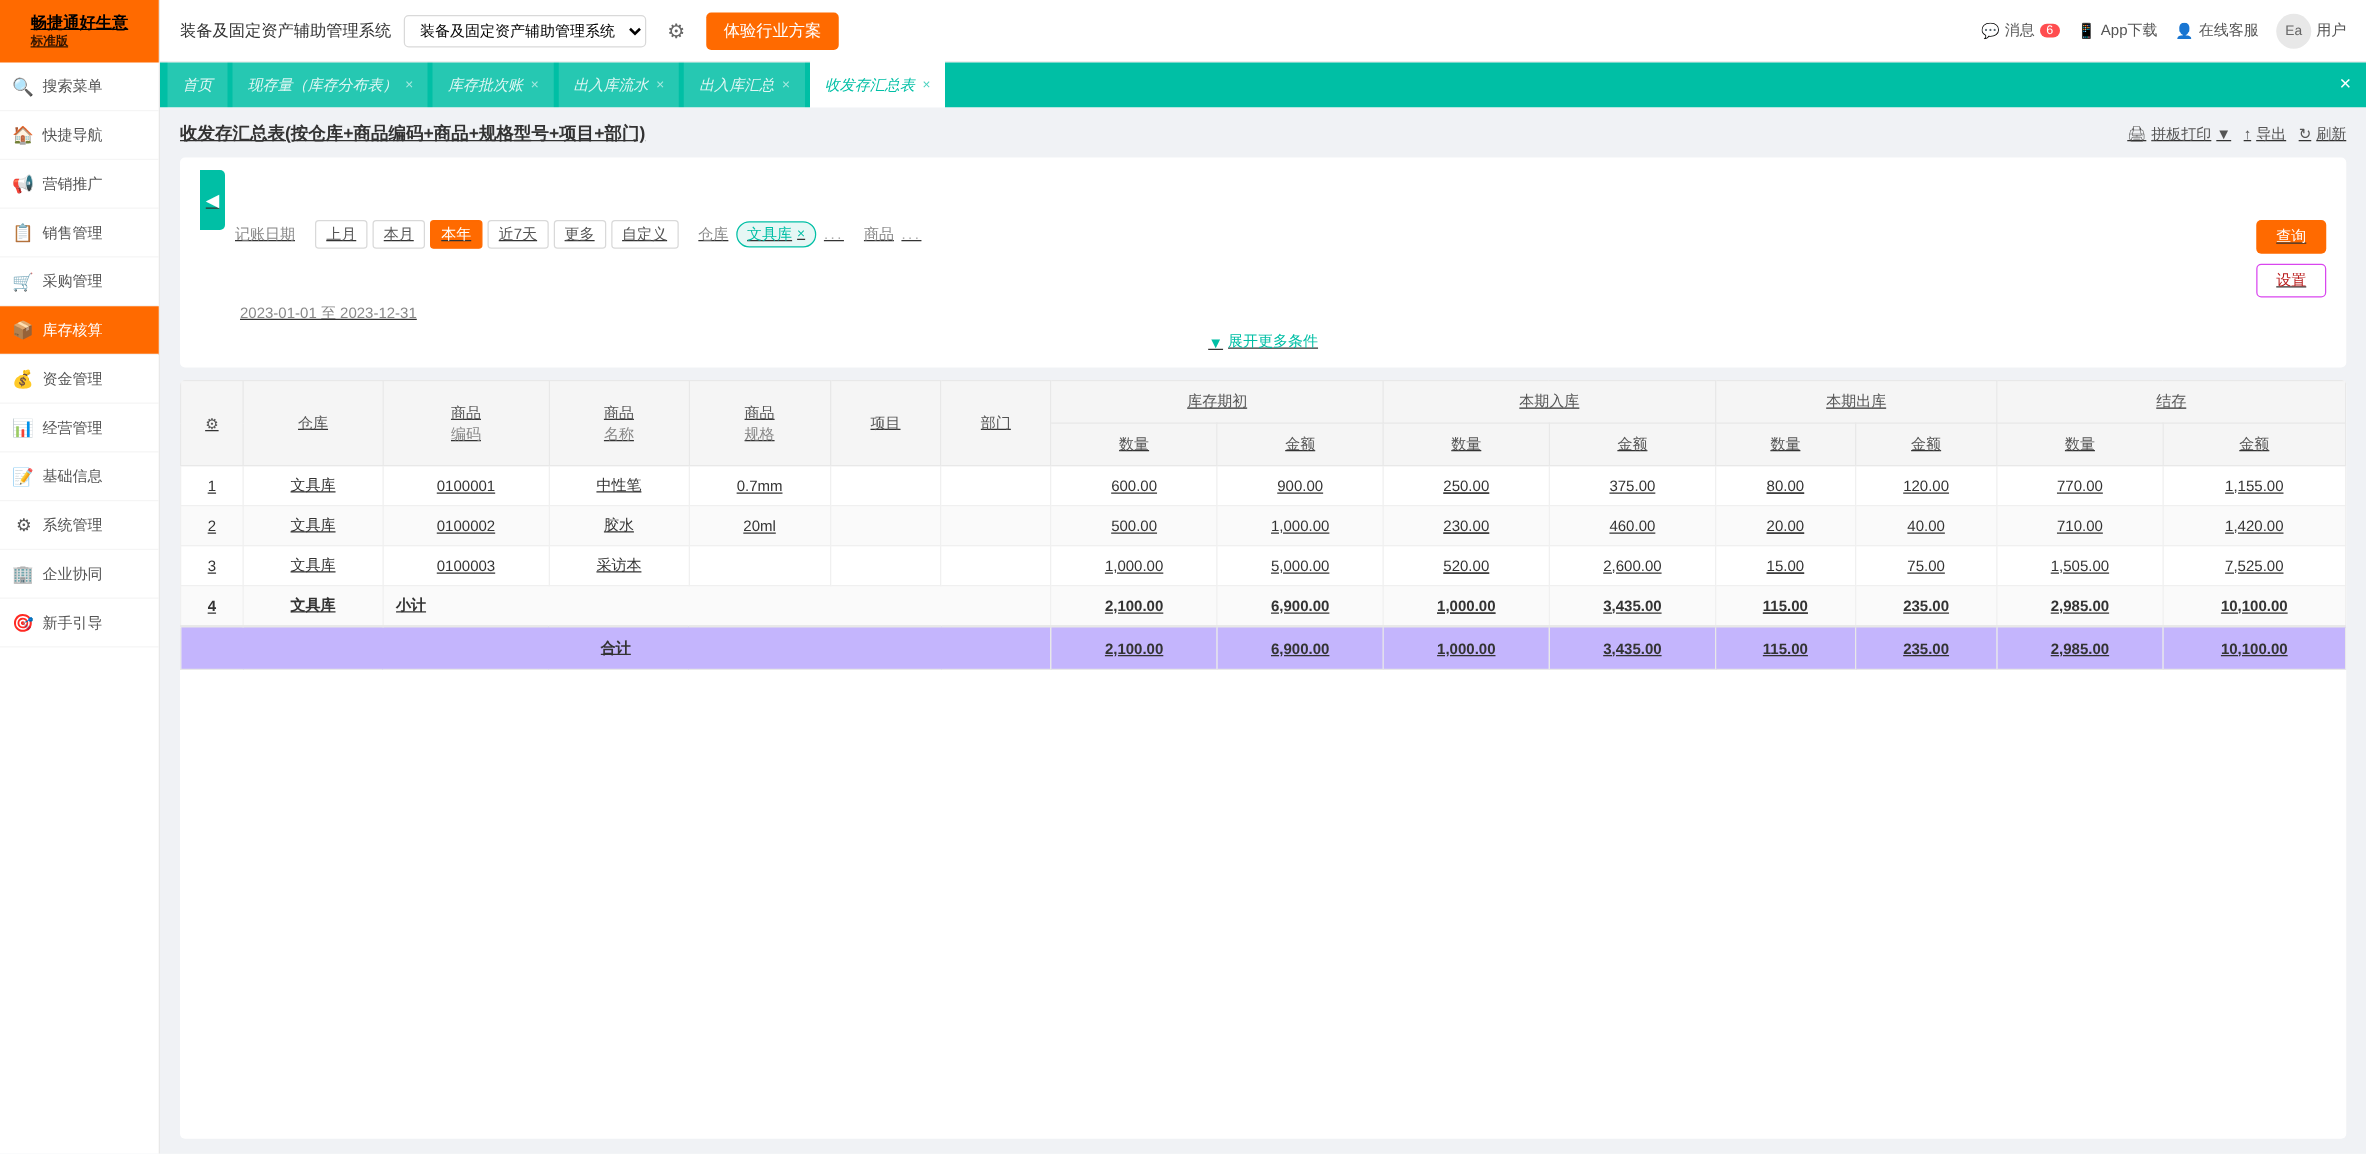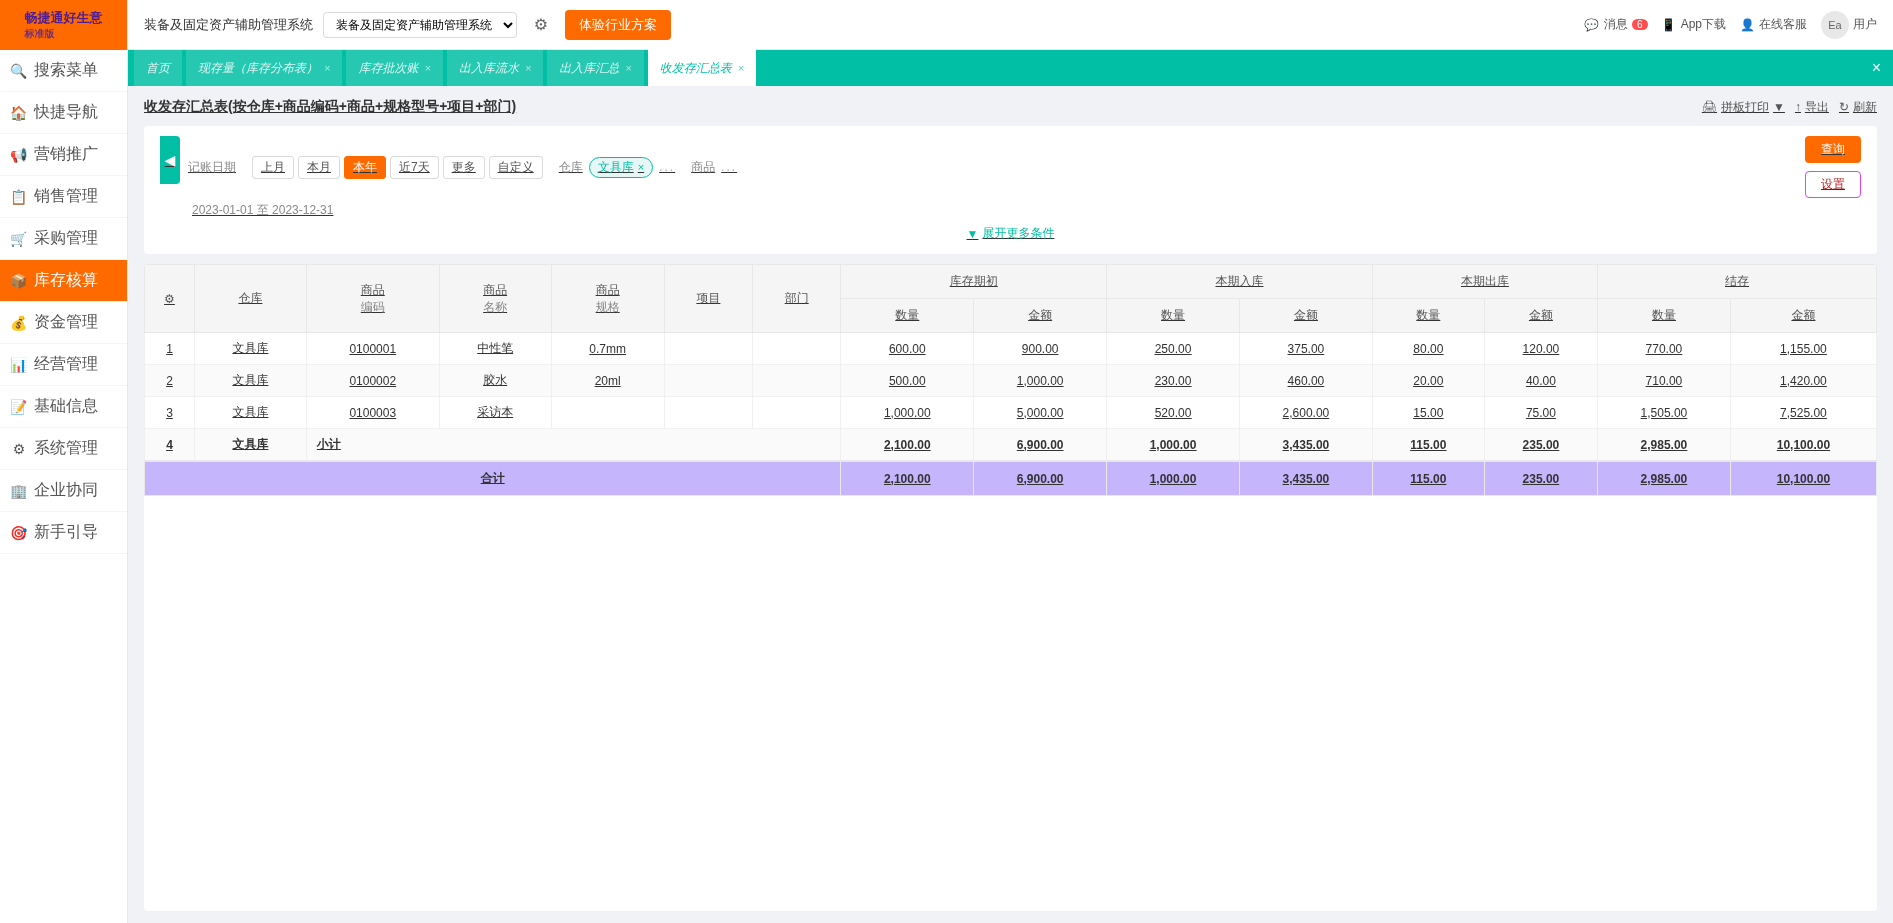--- a/index.html
+++ b/index.html
@@ -3,25 +3,25 @@
   <meta charset="utf-8">
   <style>
     * { box-sizing: border-box; margin: 0; padding: 0; }
     body { font-family: 'Microsoft YaHei', Arial, sans-serif; font-size: 12px; background: #f0f2f5; color: #333; }
 
     
     .app-container { display: flex; height: 923px; width: 1893px; overflow: hidden; }
 
     
     .sidebar { width: 128px; background: #fff; display: flex; flex-direction: column; border-right: 1px solid #e8e8e8; flex-shrink: 0; }
-    .sidebar-logo { background: #ff6a00; height: 50px; display: flex; align-items: center; justify-content: center; color: #4c1d95; font-size: 13px; font-weight: bold; padding: 8px; line-height: 1.3; }
+    .sidebar-logo { background: #ff6a00; height: 50px; display: flex; align-items: center; justify-content: center; color: #000000; font-size: 13px; font-weight: bold; padding: 8px; line-height: 1.3; text-decoration: underline; }
     .sidebar-item { display: flex; align-items: center; padding: 10px 10px; cursor: pointer; color: #555; border-bottom: 1px solid #f5f5f5; transition: background 0.2s; }
     .sidebar-item.active { background: #ff6a00; color: #fff; }
     .sidebar-item .item-icon { width: 18px; height: 18px; margin-right: 6px; display: flex; align-items: center; justify-content: center; font-size: 14px; }
-    .sidebar-item .item-label { font-size: 16px; }
+    .sidebar-item .item-label { font-size: 12px; }
 
     
     .main { flex: 1; display: flex; flex-direction: column; overflow: hidden; }
 
     
     .topbar { height: 50px; background: #fff; display: flex; align-items: center; justify-content: space-between; padding: 0 16px; border-bottom: 1px solid #e8e8e8; flex-shrink: 0; }
     .topbar-left { display: flex; align-items: center; gap: 10px; }
     .topbar-title { font-size: 13px; color: #333; }
     .topbar-select { border: 1px solid #d9d9d9; padding: 4px 8px; border-radius: 4px; font-size: 12px; background: #fff; cursor: pointer; }
     .topbar-settings { width: 28px; height: 28px; display: flex; align-items: center; justify-content: center; cursor: pointer; color: #666; font-size: 16px; }
@@ -252,21 +252,21 @@
                 <span class="warehouse-tag">
                   <span>文具库</span>
                   <span class="remove-tag">×</span>
                 </span>
                 <span class="filter-dots">...</span>
               </span>
               <span style="display:flex;align-items:center;gap:6px;flex-shrink:0;">
                 <span class="filter-label">商品</span>
                 <span class="filter-dots">...</span>
               </span>
-              <div style="display:flex;flex-direction:column;gap:4px;margin-left:auto;">
+              <div style="display:flex;flex-direction:column;gap:4px;margin-left:auto;margin-top:40px;">
                 <button class="query-btn">查询</button>
                 <button class="set-btn">设置</button>
               </div>
             </div>
             <div style="margin-top:4px;">
               <span class="date-range">2023-01-01 至 2023-12-31</span>
             </div>
           </div>
         </div>
         <div class="expand-conditions">

